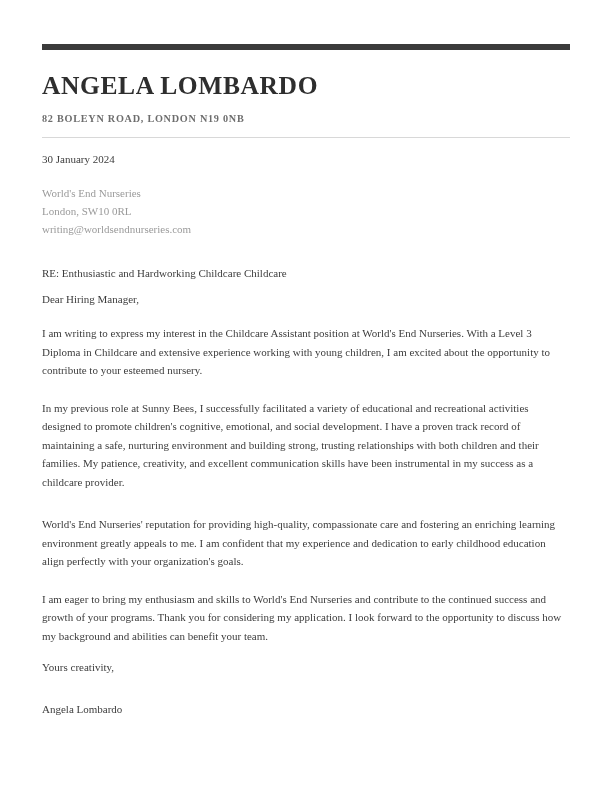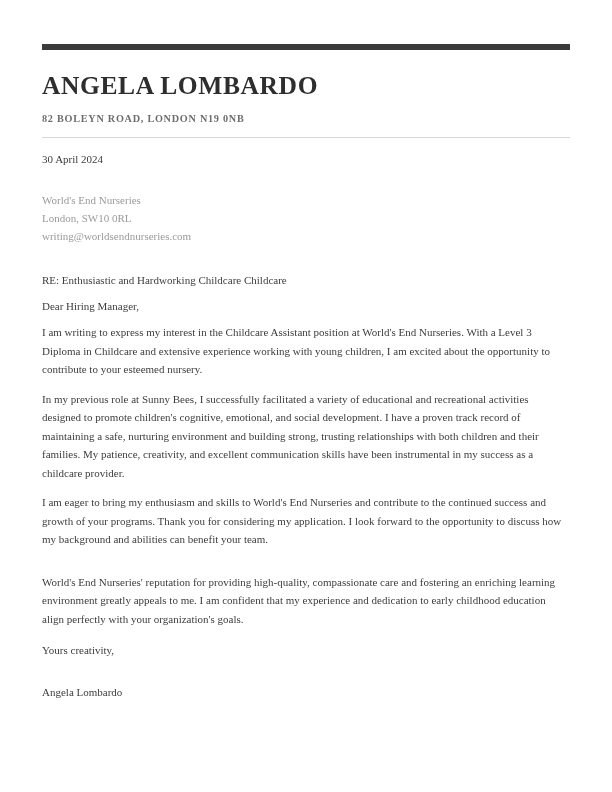--- a/index.html
+++ b/index.html
@@ -65,39 +65,39 @@
     width: 528px;
     background: #d8d8d8;
   }
   
   .date {
     margin-top: 15px;
     font-size: 11px;
     color: #3d3d3d;
   }
   .recipient {
-    margin-top: 27px;
+    margin-top: 20px;
     font-size: 11px;
     color: #9a9a9a;
     line-height: 1.62;
   }
   .recipient div { white-space: nowrap; }
   
   .subject {
     margin-top: 29px;
     font-size: 11px;
     color: #3d3d3d;
   }
   .salutation {
     margin-top: 14px;
     font-size: 11px;
     color: #3d3d3d;
   }
   .para {
-    margin-top: 11px;
+    margin-top: 19px;
     font-size: 11px;
     color: #3d3d3d;
     line-height: 1.68;
     text-align: left;
     width: 528px;
   }
   .para.spaced-before { margin-top: 24px; }
   .closing {
     margin-top: 16px;
     font-size: 11px;
@@ -116,34 +116,34 @@
 
   <div class="top-rule"></div>
 
   <div class="name">ANGELA LOMBARDO</div>
 
   <div class="address-line">82 BOLEYN ROAD, LONDON N19 0NB</div>
 
 
   <div class="thin-rule"></div>
 
-  <div class="date">30 April 2024</div>
+  <div class="date">30 January 2024</div>
 
   <div class="recipient">
     <div>World's End Nurseries</div>
     <div>London, SW10 0RL</div>
     <div>writing@worldsendnurseries.com</div>
   </div>
 
   <div class="subject">RE: Enthusiastic and Hardworking Childcare Childcare</div>
 
   <div class="salutation">Dear Hiring Manager,</div>
 
   <div class="para">I am writing to express my interest in the Childcare Assistant position at World's End Nurseries. With a Level 3 Diploma in Childcare and extensive experience working with young children, I am excited about the opportunity to contribute to your esteemed nursery.</div>
   <div class="para">In my previous role at Sunny Bees, I successfully facilitated a variety of educational and recreational activities designed to promote children's cognitive, emotional, and social development. I have a proven track record of maintaining a safe, nurturing environment and building strong, trusting relationships with both children and their families. My patience, creativity, and excellent communication skills have been instrumental in my success as a childcare provider.</div>
+  <div class="para spaced-before">World's End Nurseries' reputation for providing high-quality, compassionate care and fostering an enriching learning environment greatly appeals to me. I am confident that my experience and dedication to early childhood education align perfectly with your organization's goals.</div>
   <div class="para">I am eager to bring my enthusiasm and skills to World's End Nurseries and contribute to the continued success and growth of your programs. Thank you for considering my application. I look forward to the opportunity to discuss how my background and abilities can benefit your team.</div>
-  <div class="para spaced-before">World's End Nurseries' reputation for providing high-quality, compassionate care and fostering an enriching learning environment greatly appeals to me. I am confident that my experience and dedication to early childhood education align perfectly with your organization's goals.</div>
 
   <div class="closing">Yours creativity,</div>
 
   <div class="signature">Angela Lombardo</div>
 
 </div>
 
 </body></html>

